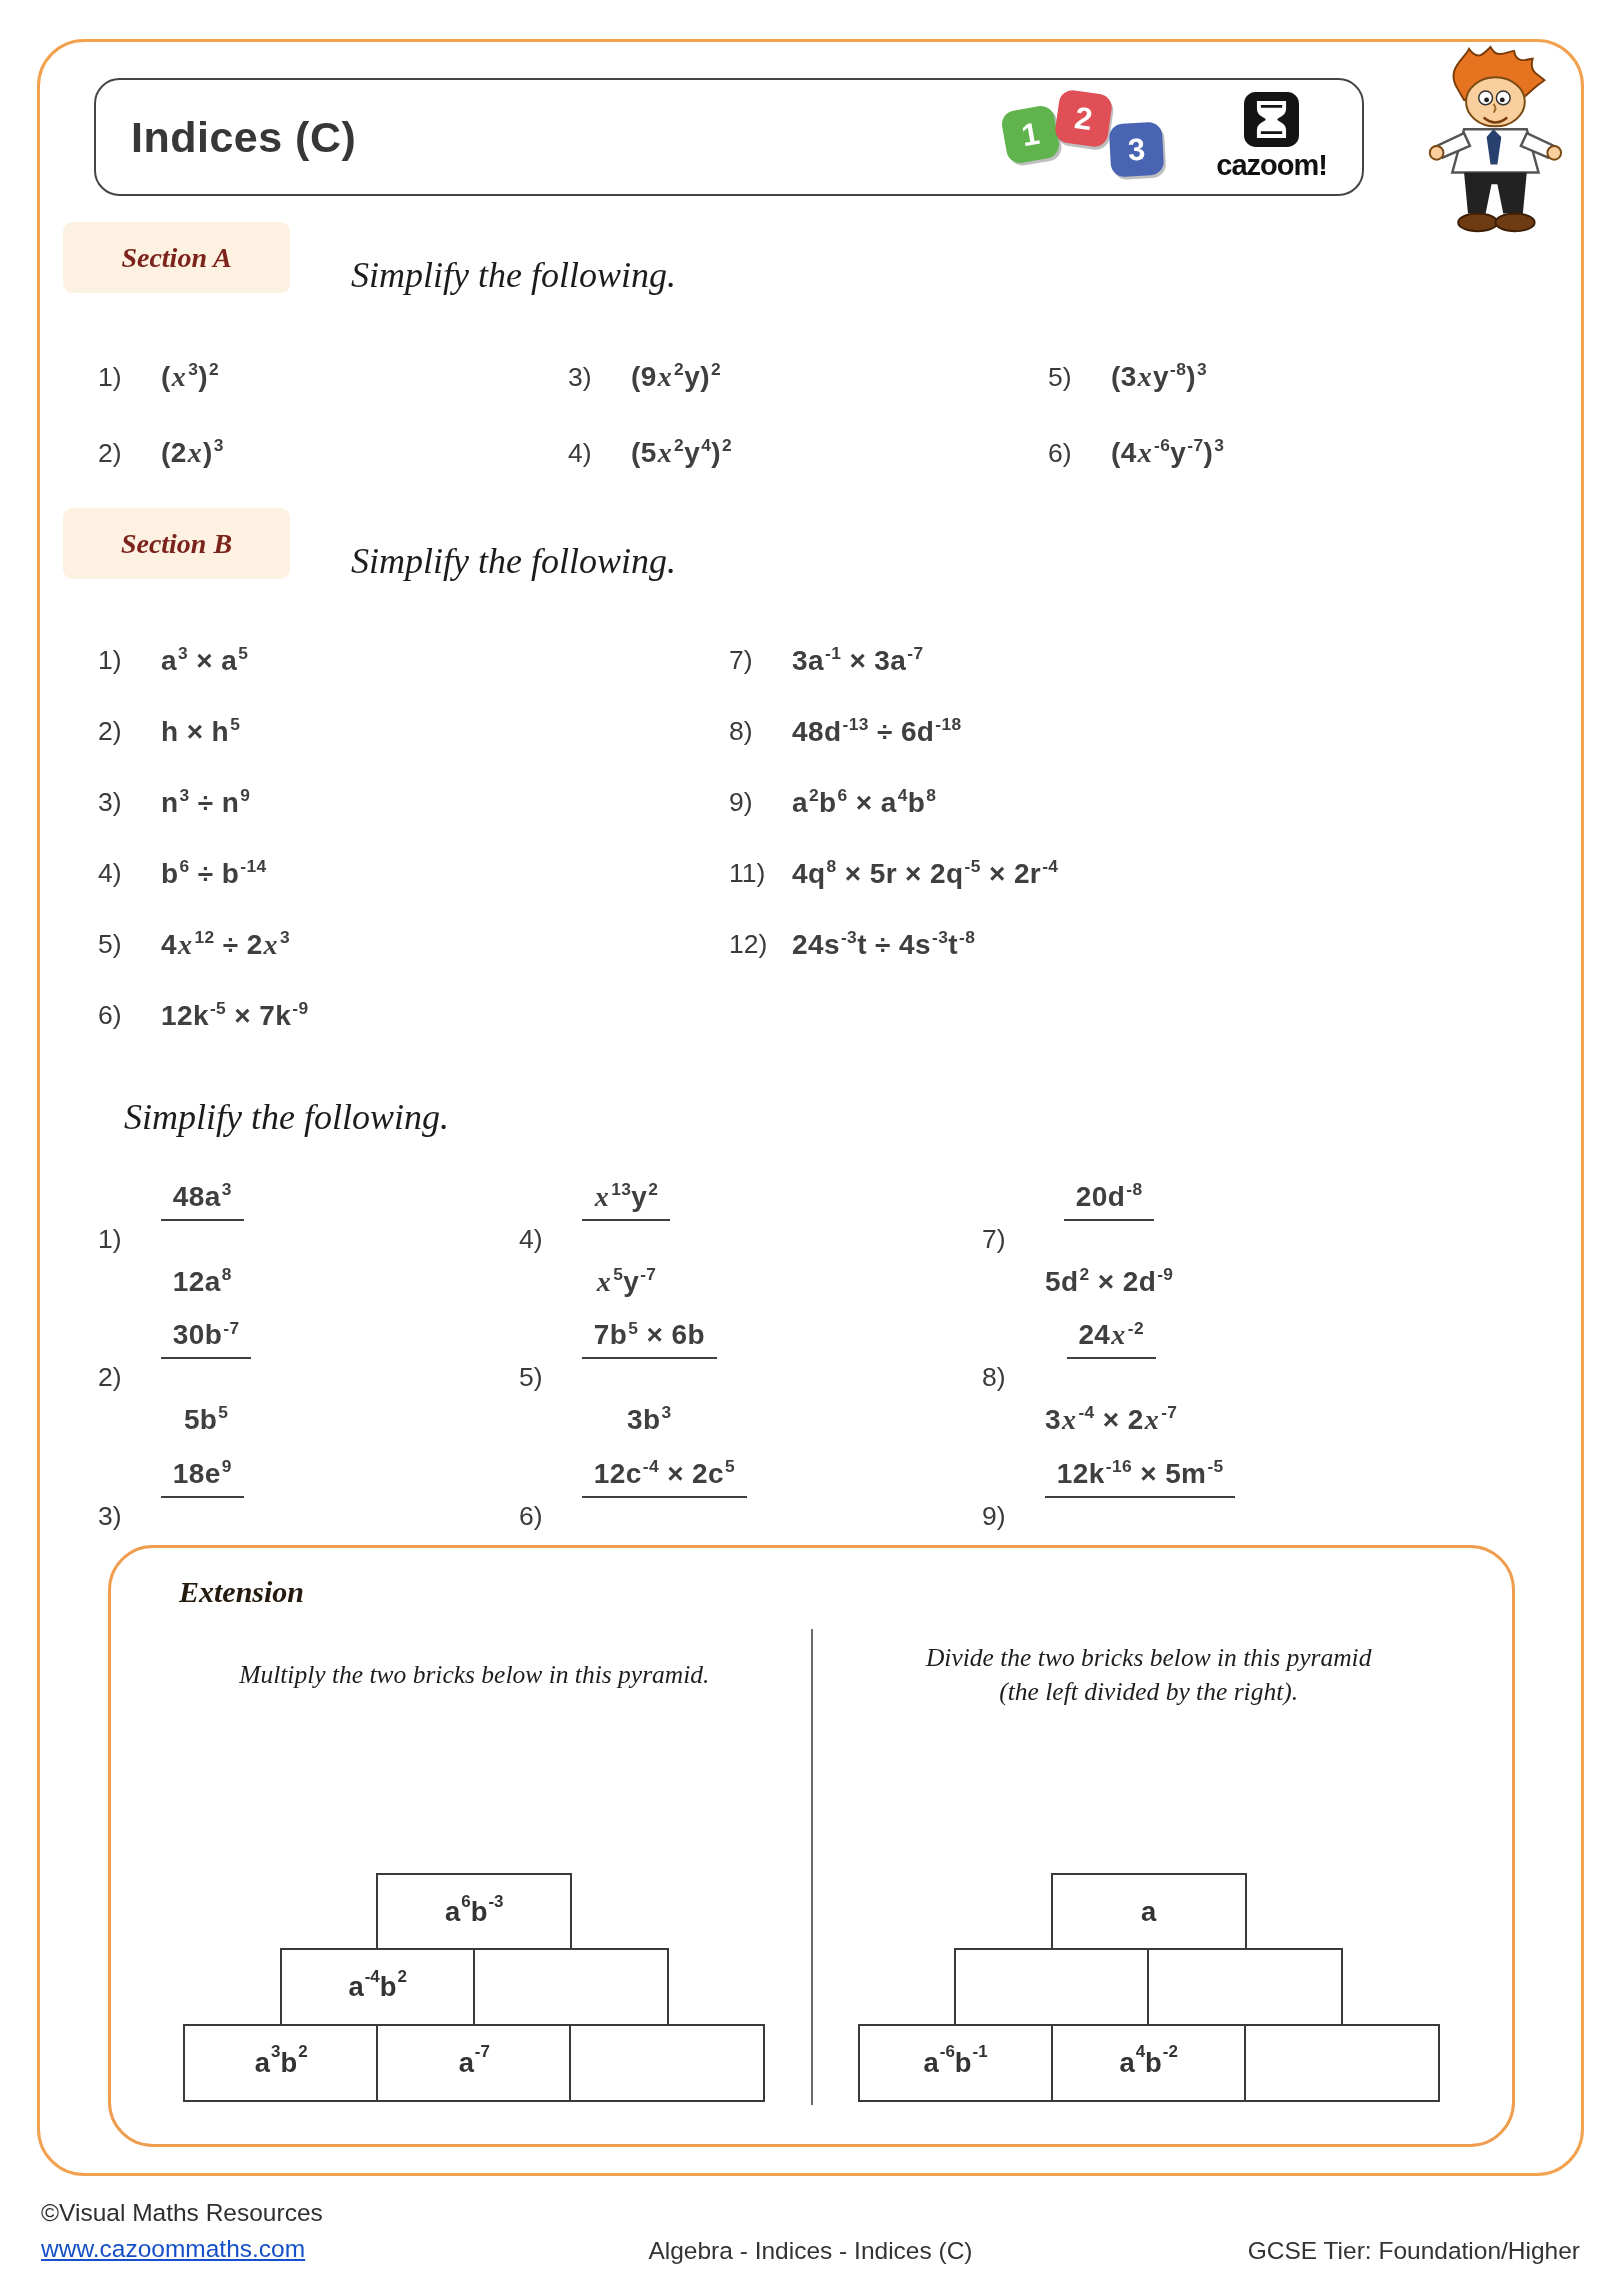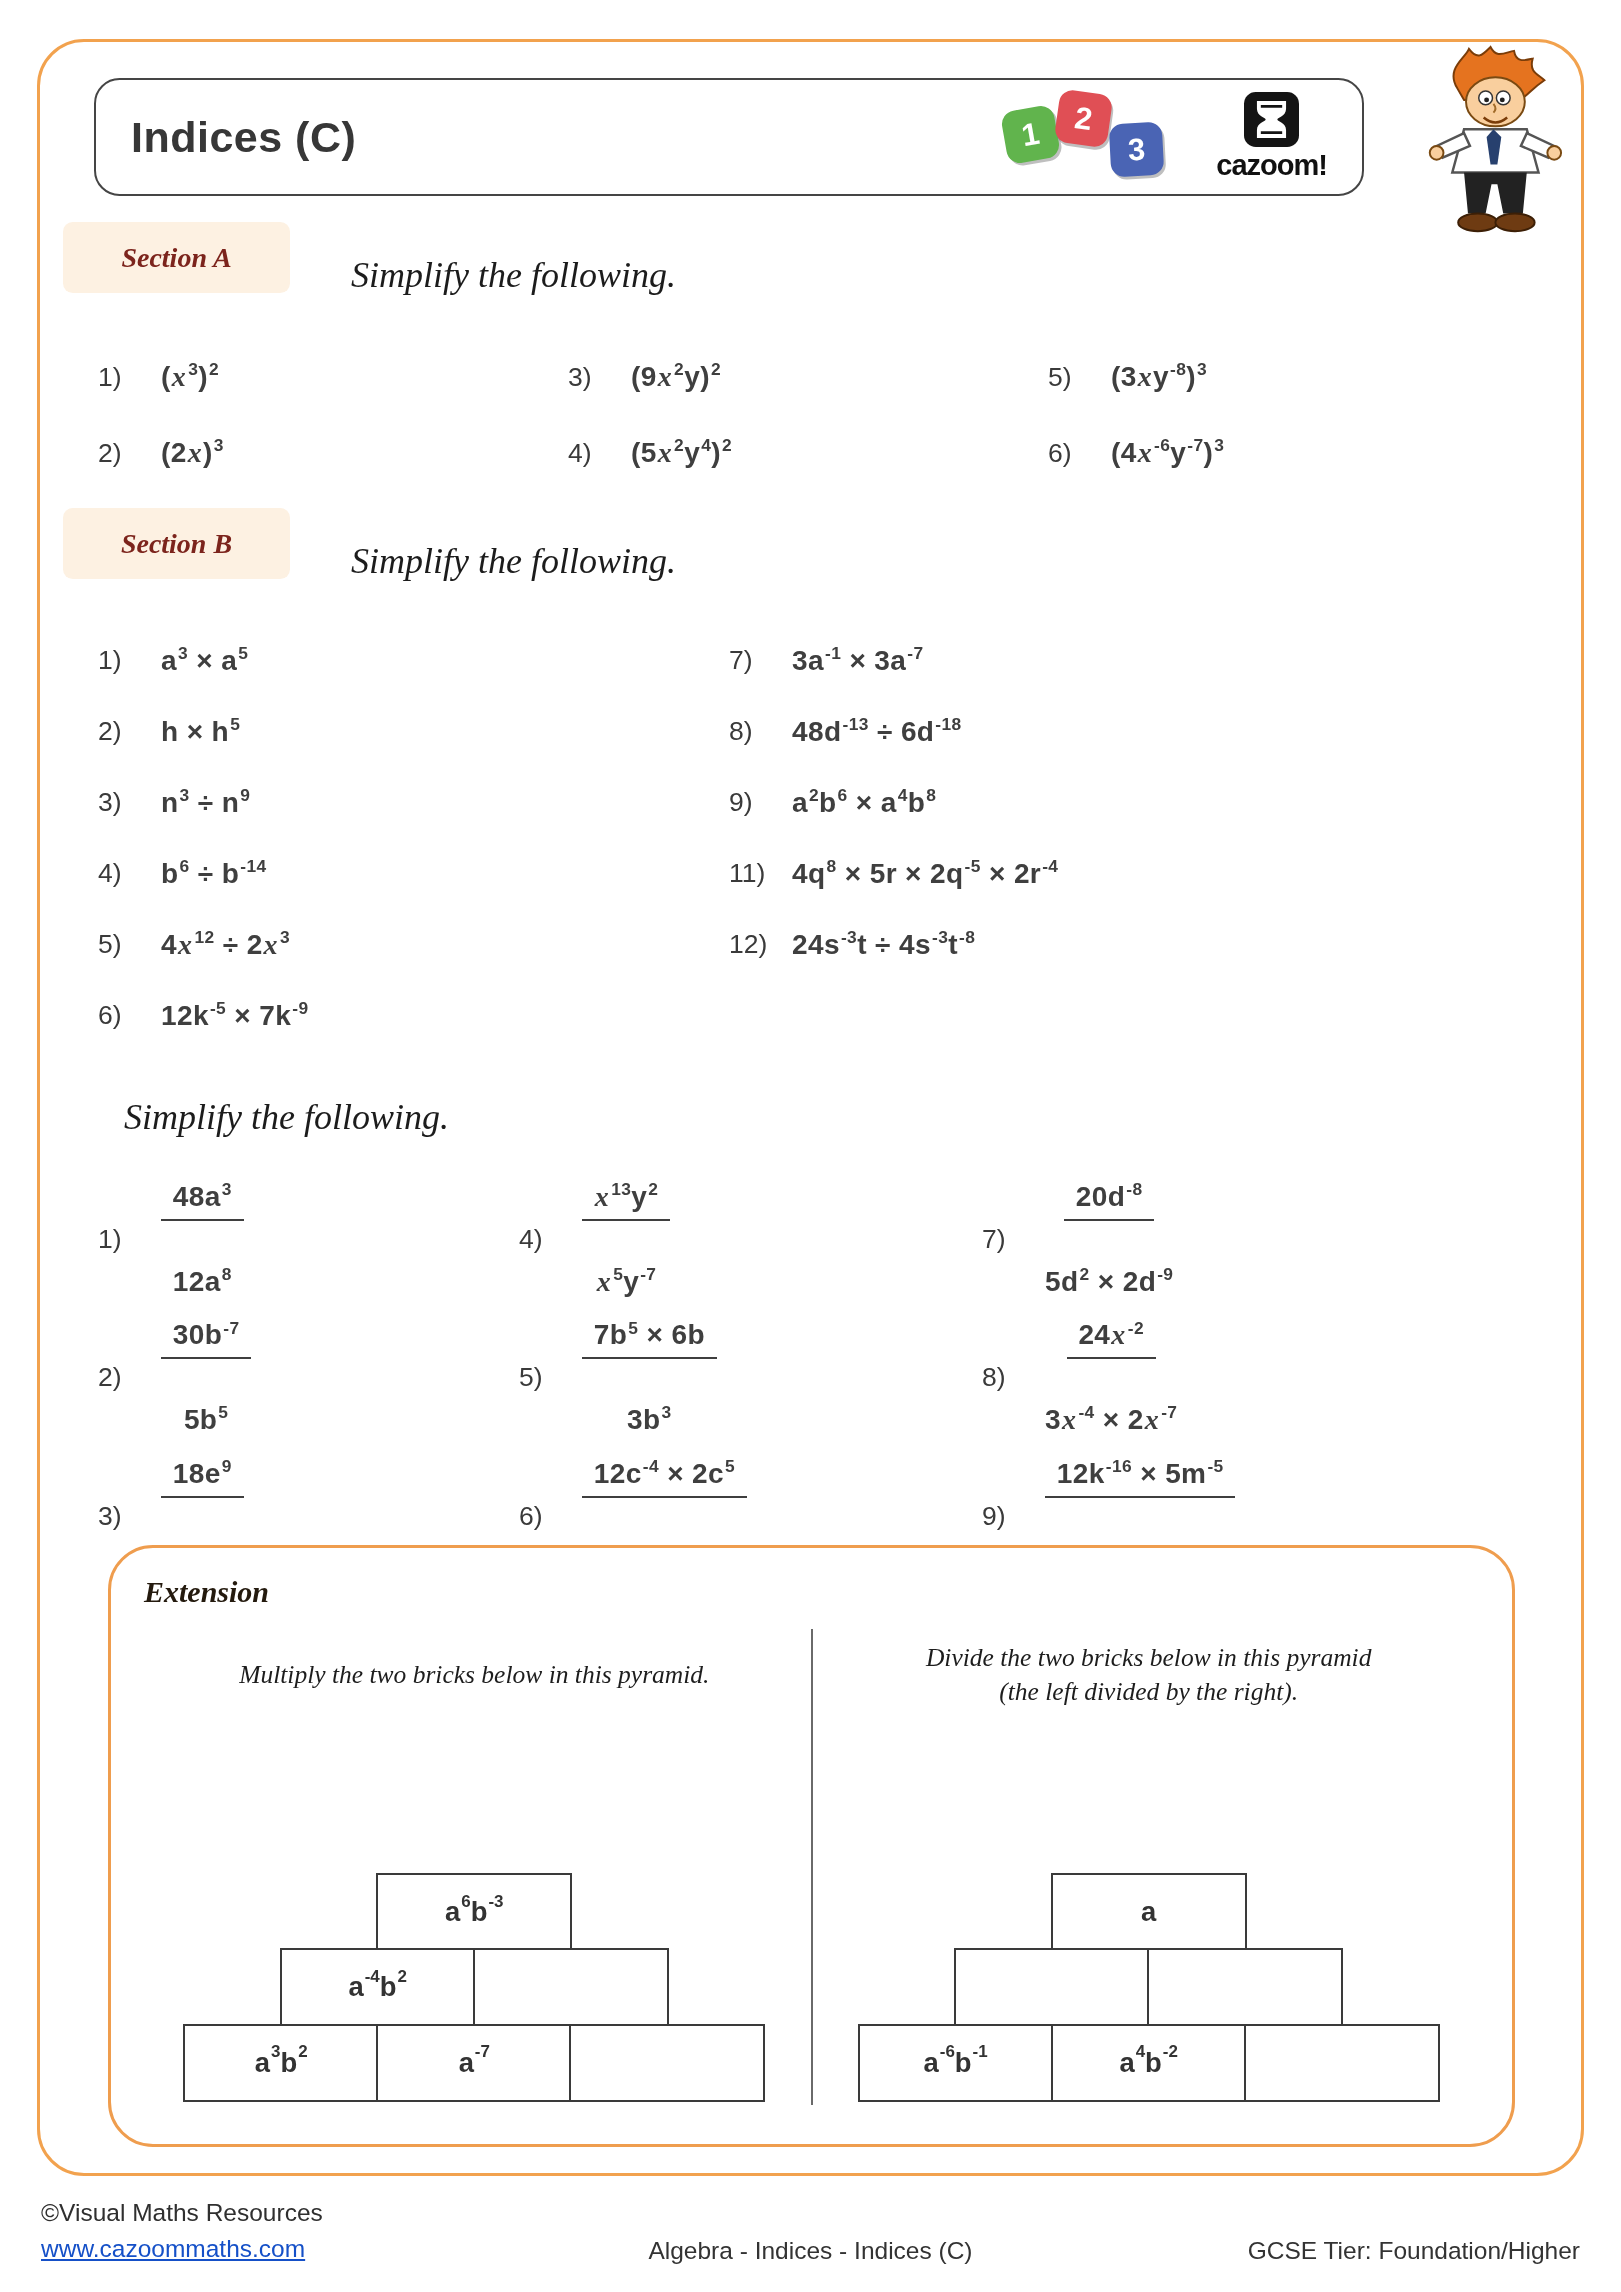--- a/index.html
+++ b/index.html
@@ -90,21 +90,21 @@
   .fbot { padding-top:5.9px;margin-top:39px; }
 
   
   .extension {
     position:absolute; left:108px; top:1545px; width:1407px; height:602px;
     border:3.9px solid #ef9d4e; border-radius:45px; background:#fff;
     padding:27.4px 33px 23.5px;
   }
   .ext-title {
     font-family:"Liberation Serif", serif; font-style:italic; font-weight:bold;
-    font-size:30px; color:#241a0e;
+    font-size:30px; color:#241a0e;margin-left:35px;
   }
   .ext-body { display:flex; height:500px; margin-top:5.9px; }
   .ext-half { flex:1; display:flex; flex-direction:column; align-items:center; }
   .ext-instr {
     font-family:"Liberation Serif", serif; font-style:italic; font-size:25.5px;
     color:#1d1d1d; text-align:center; margin-top:25.5px; white-space:pre-line; line-height:1.35;
   }
   .ext-half:first-child .ext-instr { margin-top:43px; }
   .ext-divider { width:2px; background:#6a6a6a; margin:13.7px 5.9px 9.8px; }
 

